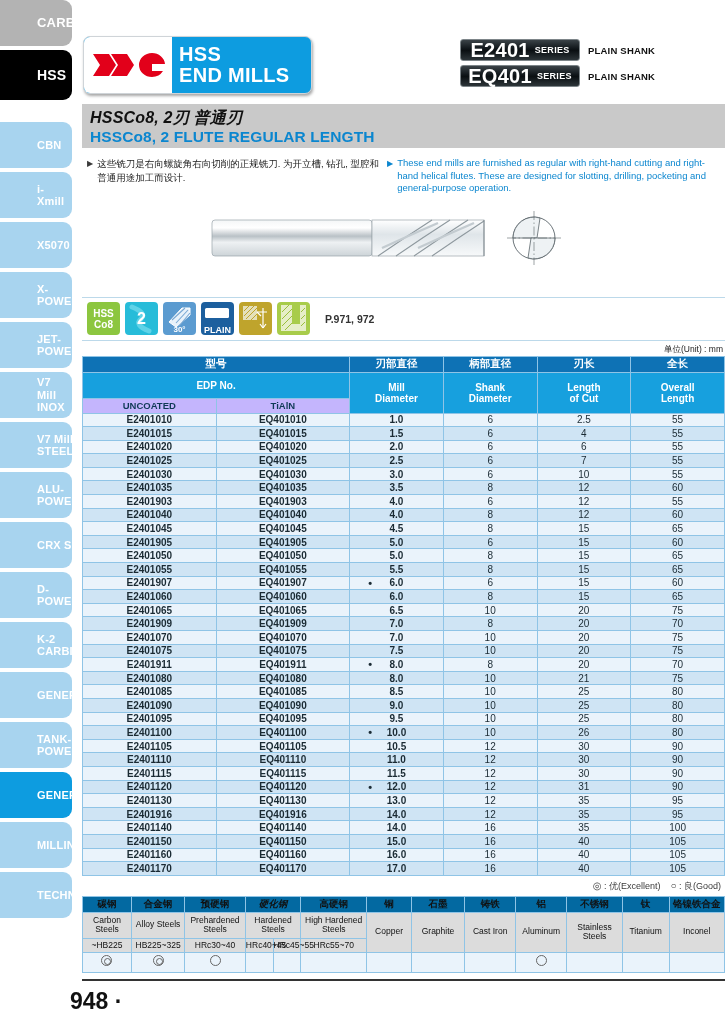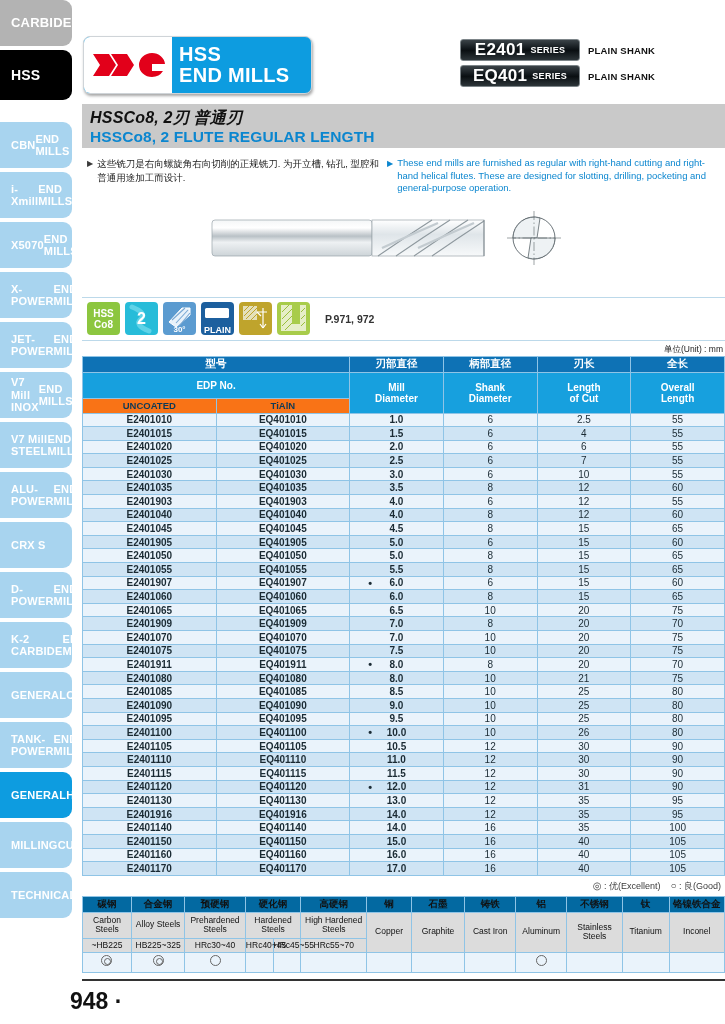--- a/index.html
+++ b/index.html
@@ -26,21 +26,21 @@
     letter-spacing: .2px;
     line-height: 12.5px;
     display: flex; align-items: center;
     padding-left: 11px;
     margin-bottom: 4px;
   }
   .side-tab.carbide { background: #b3b3b3; height: 46px; font-size: 13px; }
   .side-tab.hss { background: #000000; height: 50px; font-size: 14px; margin-bottom: 22px; }
   .side-tab.cat { background: #a8d4ef; height: 46px; }
   .side-tab.cat.active { background: #0d9ce0; }
-  .side-tab span { display: block; }
+  .side-tab span { display: block; margin-left: 26px; }
 
   
   #main {
     position: absolute; left: 82px; top: 0;
     width: 643px; height: 1024px;
   }
 
   
   #header-row { position: relative; height: 62px; margin-top: 36px; }
   #logo-block {
@@ -65,21 +65,21 @@
   }
   .series-row { position: absolute; display: flex; align-items: center; }
   .series-badge {
     width: 120px; height: 22px;
     background: linear-gradient(#3b4348 0%, #12181c 42%, #0a0f12 52%, #2d3539 100%);
     border: 1px solid #7d8589;
     border-radius: 3px;
     display: flex; align-items: center; justify-content: center;
     color: #ffffff;
   }
-  .series-badge .sname { font-size: 17px; font-weight: bold; letter-spacing: .3px; }
+  .series-badge .sname { font-size: 20px; font-weight: bold; letter-spacing: .3px; }
   .series-badge .sword { font-size: 9px; font-weight: bold; margin-left: 5px; letter-spacing: .3px; text-align: right; }
   .shank-label { font-size: 9.5px; font-weight: bold; color: #111; margin-left: 8px; letter-spacing: .2px; }
 
   
   #title-band {
     background: #c9c9c9;
     height: 44px;
     margin-top: 6px;
     padding: 4px 0 0 8px;
   }
@@ -126,21 +126,21 @@
   #page-ref { font-size: 10.5px; color: #333; margin-left: 10px; font-weight: bold; }
 
   
   #unit-line { text-align: right; font-size: 8.5px; color: #222; margin-top: 3px; padding-right: 2px; }
 
   
   table { border-collapse: collapse; width: 643px; table-layout: fixed; }
   #spec-table th, #spec-table td { border: 1px solid #8fc4e6; text-align: center; }
   #spec-table .hrow1 th { background: #0e72b5; color: #ffffff; font-size: 10.5px; font-weight: bold; height: 16px; }
   #spec-table .hrow2 th { background: #17a0de; color: #ffffff; font-size: 10px; font-weight: bold; height: 26px; line-height: 11px; }
-  #spec-table .hrow3 th { background: #f97316; color: #103a56; font-size: 9.5px; font-weight: bold; height: 15px; }
+  #spec-table .hrow3 th { background: #c4b5fd; color: #103a56; font-size: 9.5px; font-weight: bold; height: 15px; }
   #spec-table td { font-size: 10px; height: 13.6px; color: #1a2a33; }
   #spec-table tr.r-odd td  { background: #eaf3fb; }
   #spec-table tr.r-even td { background: #cfe4f4; }
   td.c-edp { font-weight: bold; color: #0d1b23; }
   td.c-mill { font-weight: bold; color: #0d1b23; position: relative; }
   td.c-mill .dot { position: absolute; left: 18px; top: 50%; transform: translateY(-50%); font-size: 11px; line-height: 0; }
 
   
   #legend-line { text-align: right; font-size: 9px; color: #3a3a3a; padding: 4px 4px 3px 0; }
   .lg-sym { font-size: 10px; }
@@ -714,21 +714,21 @@
     <span class="lg-sym">○</span>
     <span>: 良(Good)</span>
   </div>
 
   <table id="mat-table">
     <tbody>
       <tr id="mat-cn-row">
           <td class="m-cn" style="width: 46px;">碳钢</td>
           <td class="m-cn" style="width: 50px;">合金钢</td>
           <td class="m-cn" style="width: 57px;">预硬钢</td>
-          <td class="m-cn" colspan="2" style="width: 52px;">硬化钢</td>
+          <td class="m-cn" colspan="2" style="width: 52px; font-style: italic;">硬化钢</td>
           <td class="m-cn" style="width: 62px;">高硬钢</td>
           <td class="m-cn" style="width: 42px;">铜</td>
           <td class="m-cn" style="width: 50px;">石墨</td>
           <td class="m-cn" style="width: 48px;">铸铁</td>
           <td class="m-cn" style="width: 48px;">铝</td>
           <td class="m-cn" style="width: 52px; margin-top: 41px;">不锈钢</td>
           <td class="m-cn" style="width: 44px;">钛</td>
           <td class="m-cn" style="width: 52px;">铬镍铁合金</td>
         </tr>
       <tr id="mat-en-row">

